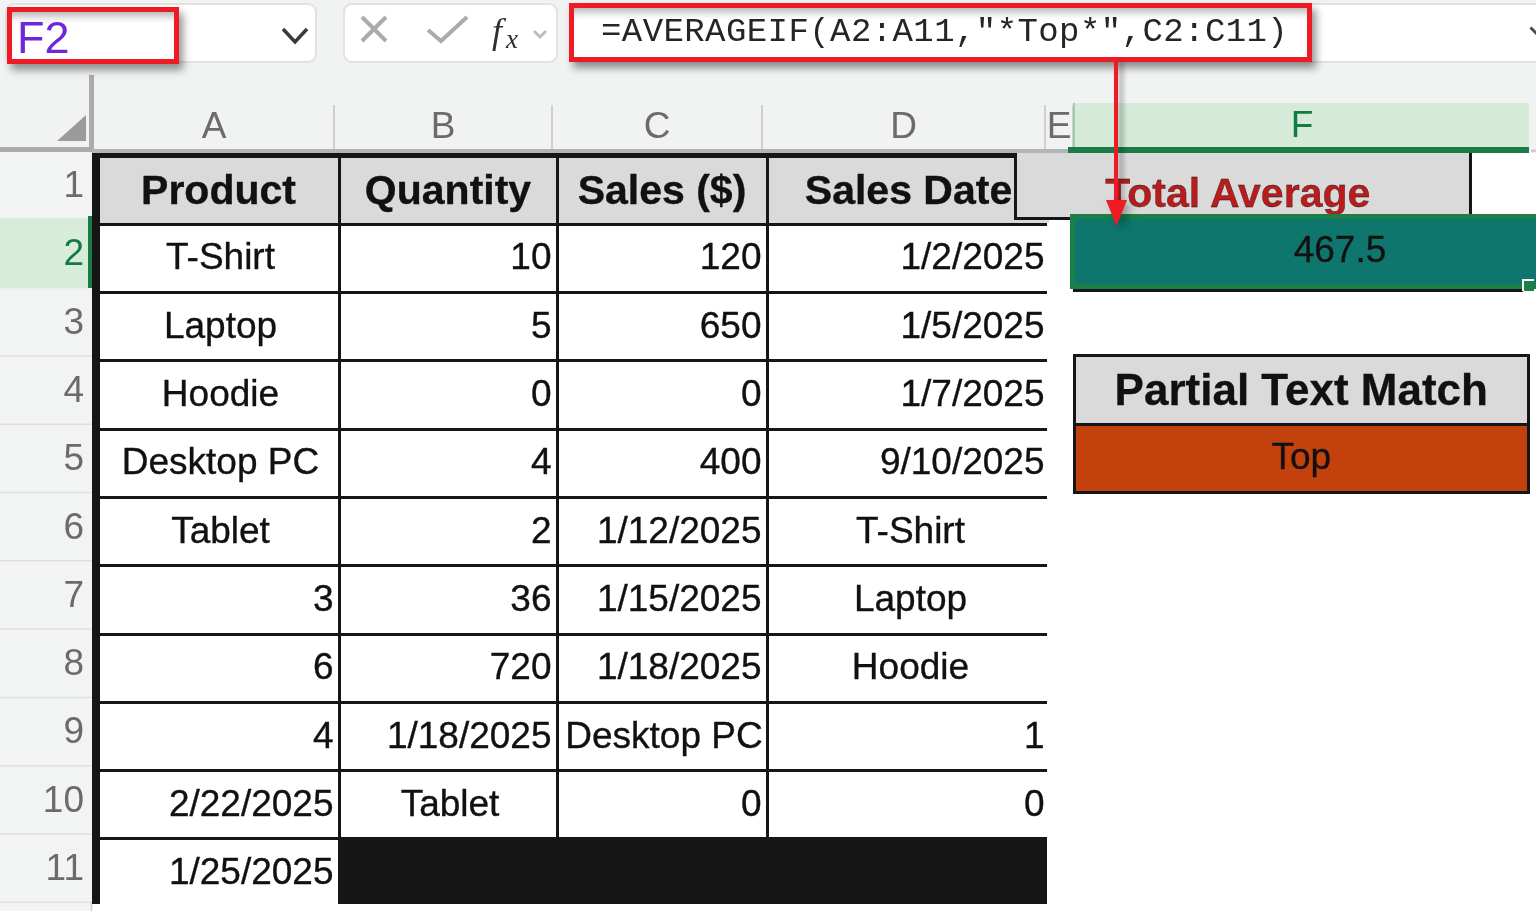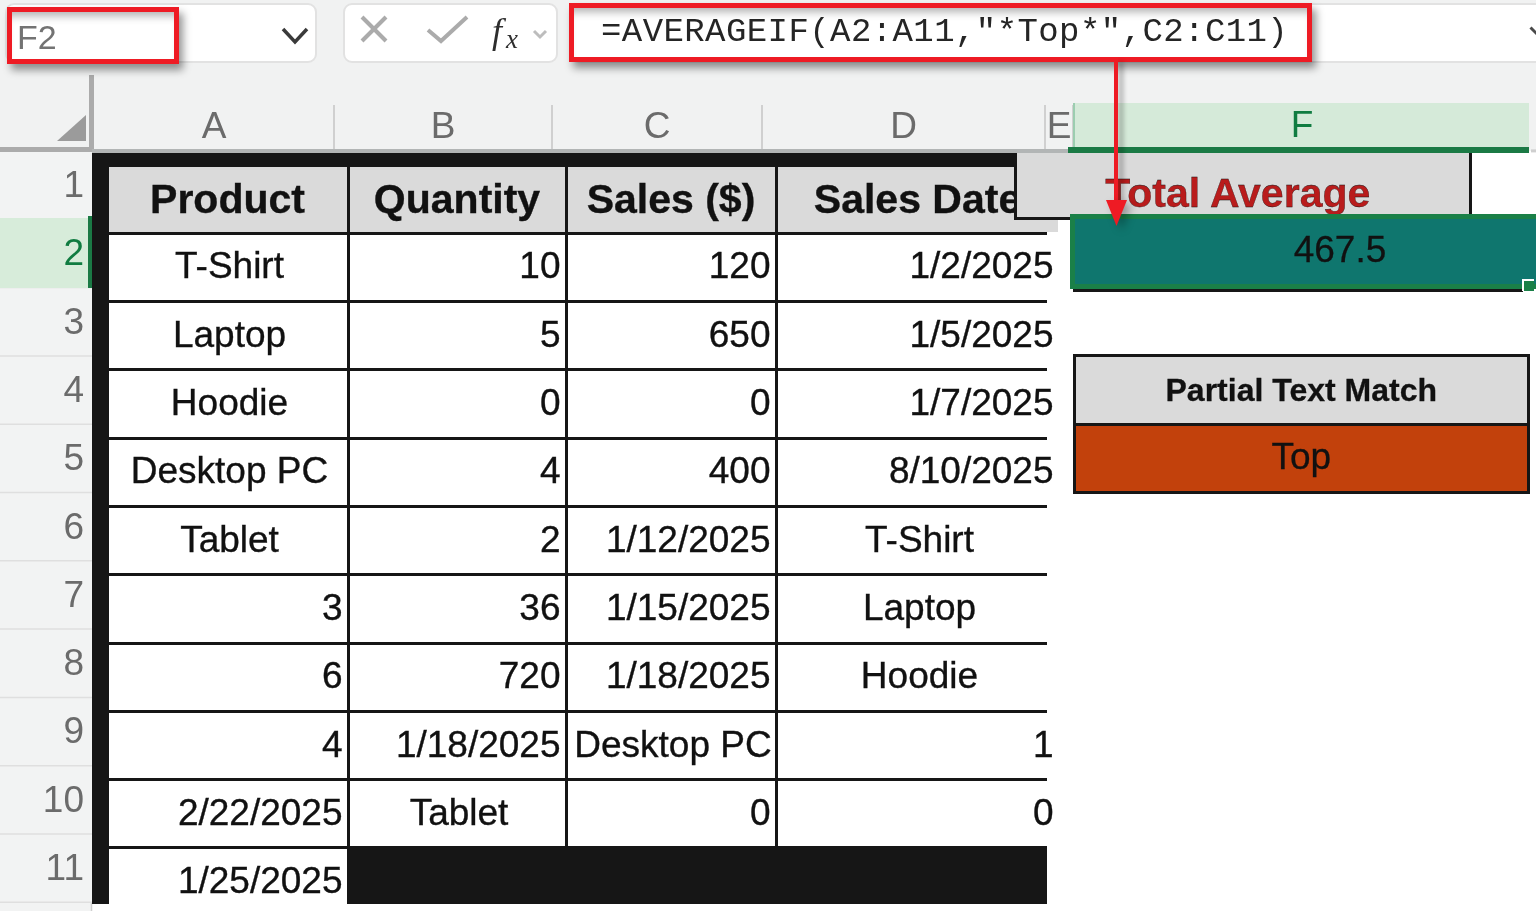--- a/index.html
+++ b/index.html
@@ -13,53 +13,53 @@
 
 .wbox{background:#fff;border:2px solid #e2e2e2;border-radius:9px}
 #namebox{left:5px;top:3px;width:312px;height:60px}
 #fxbox{left:343px;top:3px;width:215px;height:60px}
 #fbar{left:569px;top:3px;width:967px;height:60px;border-radius:9px 0 0 9px;border-right:none}
 
 .redbox{border:5px solid #ee1b24;background:#fff;
   box-shadow:4px 6px 8px rgba(0,0,0,0.42), inset 0 10px 9px -6px rgba(0,0,0,0.30)}
 #redname{left:7px;top:7px;width:172px;height:57px}
 #redformula{left:569px;top:3px;width:743px;height:59px}
-#f2label{left:17px;top:9px;width:150px;height:57px;line-height:57px;font-size:34px;color:#737373}
+#f2label{left:17px;top:9px;width:150px;height:57px;line-height:57px;font-size:45px;color:#6d28d9}
 #formulatext{left:601px;top:3px;height:59px;line-height:59px;white-space:pre;
   font-family:"Liberation Mono",monospace;font-size:34px;color:#252525;letter-spacing:0.42px}
 
 .colhead{top:103px;height:45px;line-height:45px;text-align:center;font-size:37px;color:#6b6b6b}
 .rowhead{left:0;width:84px;text-align:right;font-size:37px;color:#6b6b6b}
 #fhead{left:1073px;top:103px;width:456px;height:44px;line-height:44px;text-align:center;border-left:2px solid #9ccdb0;
   background:#d5ead9;color:#107c41;font-size:37px}
 #fheadline{left:1068px;top:146.5px;width:461px;height:6px;background:#1b7a45}
 #row2green{left:0;top:218px;width:88px;height:70px;background:#d7ecda}
 #row2border{left:88px;top:216px;width:5px;height:72px;background:#1b7a45}
 
 #cornerv{left:89px;top:75px;width:5px;height:76px;background:#ababab}
 #cornerh{left:0;top:147px;width:94px;height:5px;background:#ababab}
 
 #maintable{left:91.5px;top:149.5px;width:955px;height:754px;background:#161616;
-  display:grid;padding:17px;grid-gap:3px;
+  display:grid;padding:8px;grid-gap:3px;
   grid-template-columns:238px 215px 207px 280px;
   grid-template-rows:65.3px repeat(10, 65.3px)}
 #maintable div{background:#fff;font-size:37px;display:flex;align-items:center;color:#111;-webkit-text-stroke:0.35px #111}
 #maintable div.h{background:#dadada;font-weight:bold;font-size:41px;justify-content:center}
 #maintable div.l{justify-content:center;padding-left:4px}
 #maintable div.r{justify-content:flex-end;padding-right:4px}
 #maintable div span{transform:translateY(-1px)}
 #maintable div.h span{transform:none}
 
 .fcell{left:1014px;width:457.5px;border:3px solid #161616;
   display:flex;align-items:flex-end;justify-content:center;color:#b91c1c;-webkit-text-stroke:0.3px #111}
 #f1{top:152.5px;height:67px;background:#dadada;font-weight:bold;font-size:41px;border-top:none}
 #f45{left:1072.5px;top:354.4px;width:457.5px;height:139.6px;background:#161616;
   display:grid;padding:3px;grid-gap:3px;grid-template-rows:65.3px 65.3px}
 #f45 div{display:flex;align-items:center;justify-content:center;color:#111;-webkit-text-stroke:0.3px #111}
-#f45 .p{background:#dadada;font-weight:bold;font-size:32px}
+#f45 .p{background:#dadada;font-weight:bold;font-size:44px}
 #f45 .t{background:#c2410c;font-size:37px}
 #f2sel{left:1069.5px;top:214px;width:541px;height:74.5px;border:5px solid #1a8048;background:#0f766e;
   display:flex;align-items:center;justify-content:center;font-size:37px;color:#111;-webkit-text-stroke:0.3px #111}
 #fillhandle{left:1522px;top:279px;width:12px;height:12px;background:#1a8048;border-top:2px solid #fff;border-left:2px solid #fff}
 #f2bb{left:1072.5px;top:288.8px;width:450px;height:2.8px;background:#161616}
 
 #arrowline{left:1114px;top:58px;width:4px;height:146px;background:#ee1b24;
   box-shadow:5px 4px 5px rgba(0,0,0,0.30)}
 </style>
 </head>
@@ -175,21 +175,21 @@
     <div class="l">
         <span>Desktop PC</span>
       </div>
       <div class="r">
         <span>4</span>
       </div>
       <div class="r">
         <span>400</span>
       </div>
       <div class="r">
-        <span>8/10/2025</span>
+        <span>9/10/2025</span>
       </div>
     <div class="l">
         <span>Tablet</span>
       </div>
       <div class="r">
         <span>2</span>
       </div>
       <div class="r">
         <span>1/12/2025</span>
       </div>

